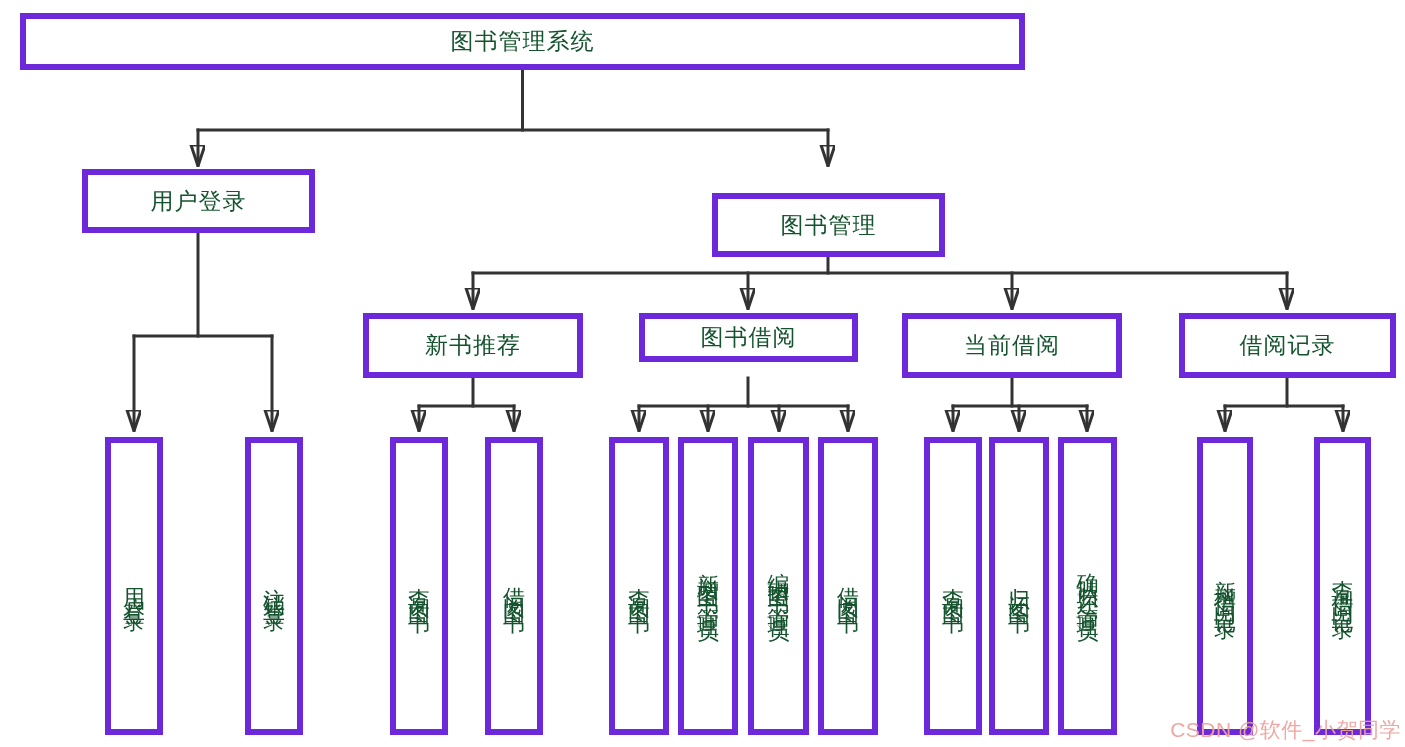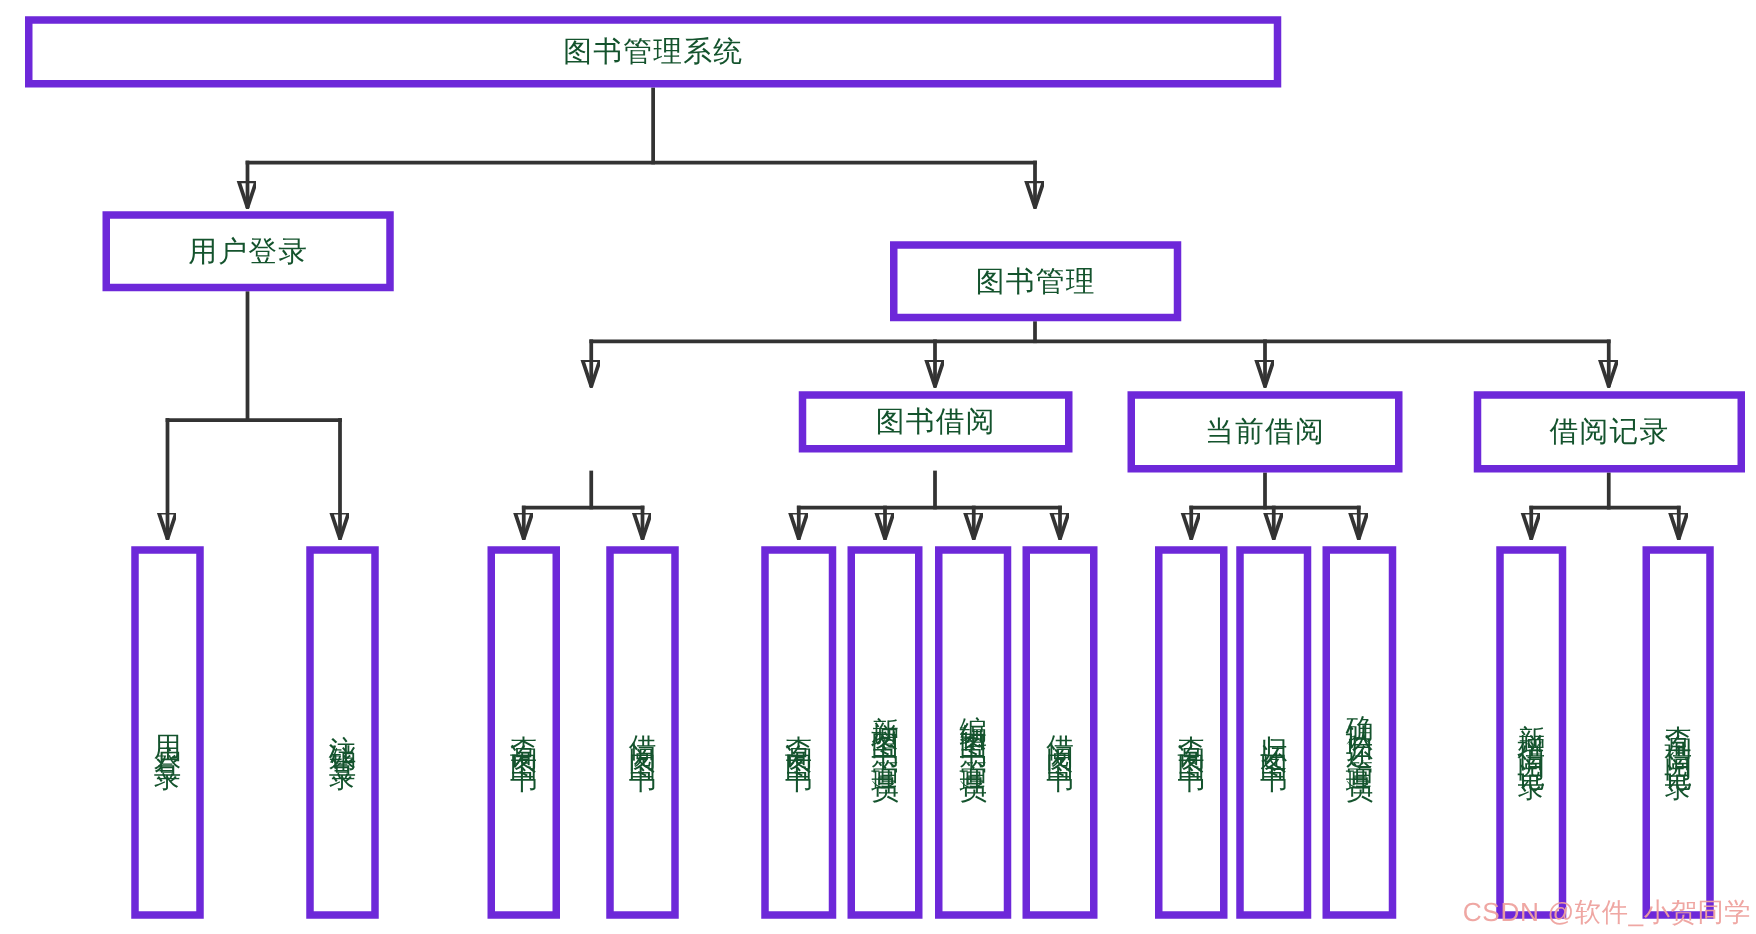--- a/index.html
+++ b/index.html
@@ -111,20 +111,21 @@
     <path d="M1225,406 H1343"></path>
     <path d="M1225,406 V430" marker-end="url(#ah)"></path>
     <path d="M1343,406 V430" marker-end="url(#ah)"></path>
   </svg>
 
   <div class="box" style="left:20px; top:13px; width:1005px; height:57px;">图书管理系统</div>
 
   <div class="box" style="left:82px; top:169px; width:233px; height:64px;">用户登录</div>
   <div class="box" style="left:712px; top:169px; width:233px; height:64px;margin-top:24px;">图书管理</div>
 
+  <div class="box" style="left:363px; top:313px; width:220px; height:65px;">新书推荐</div>
   <div class="box" style="left:639px; top:313px; width:219px; height:49px;">图书借阅</div>
   <div class="box" style="left:902px; top:313px; width:220px; height:65px;font-family:Liberation Mono, monospace;">当前借阅</div>
   <div class="box" style="left:1179px; top:313px; width:217px; height:65px;">借阅记录</div>
 
   <div class="box vbox" style="left:105px; top:437px; width:58px; height:298px;">用户登录</div>
   <div class="box vbox" style="left:245px; top:437px; width:58px; height:298px;">注销登录</div>
 
   <div class="box vbox" style="left:390px; top:437px; width:58px; height:298px;">查询图书</div>
   <div class="box vbox" style="left:485px; top:437px; width:58px; height:298px;">借阅图书</div>
 

